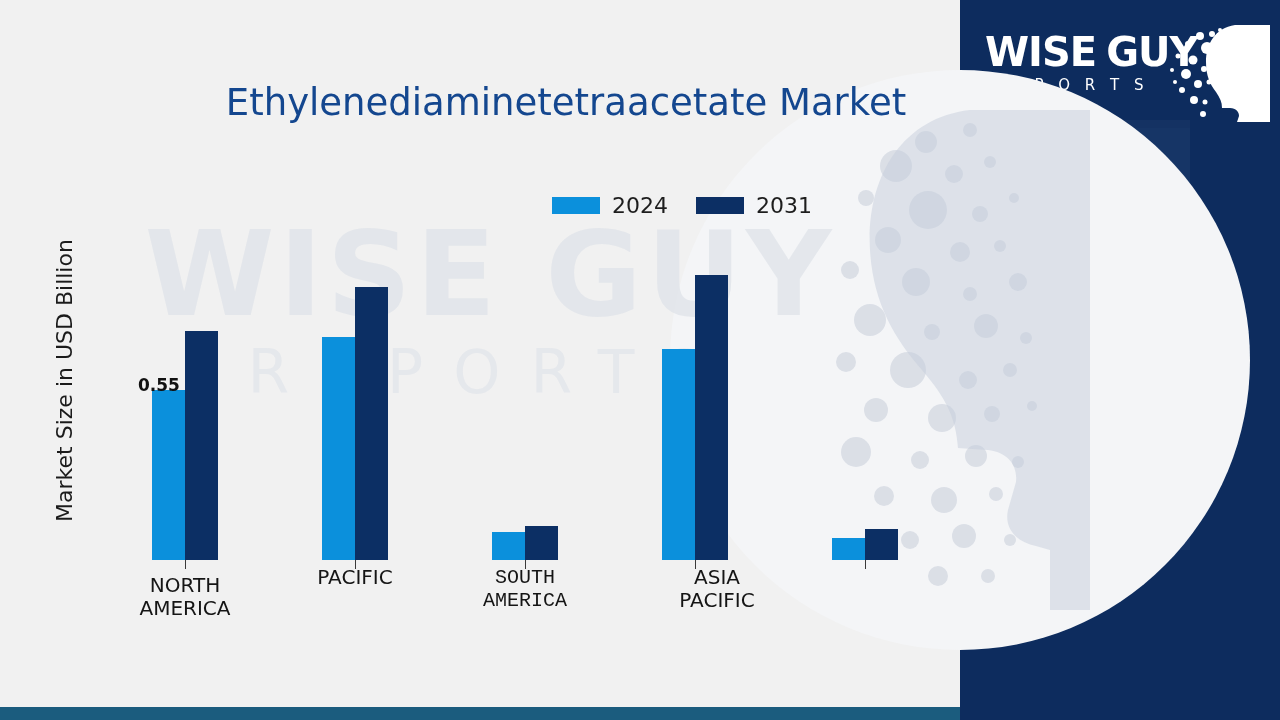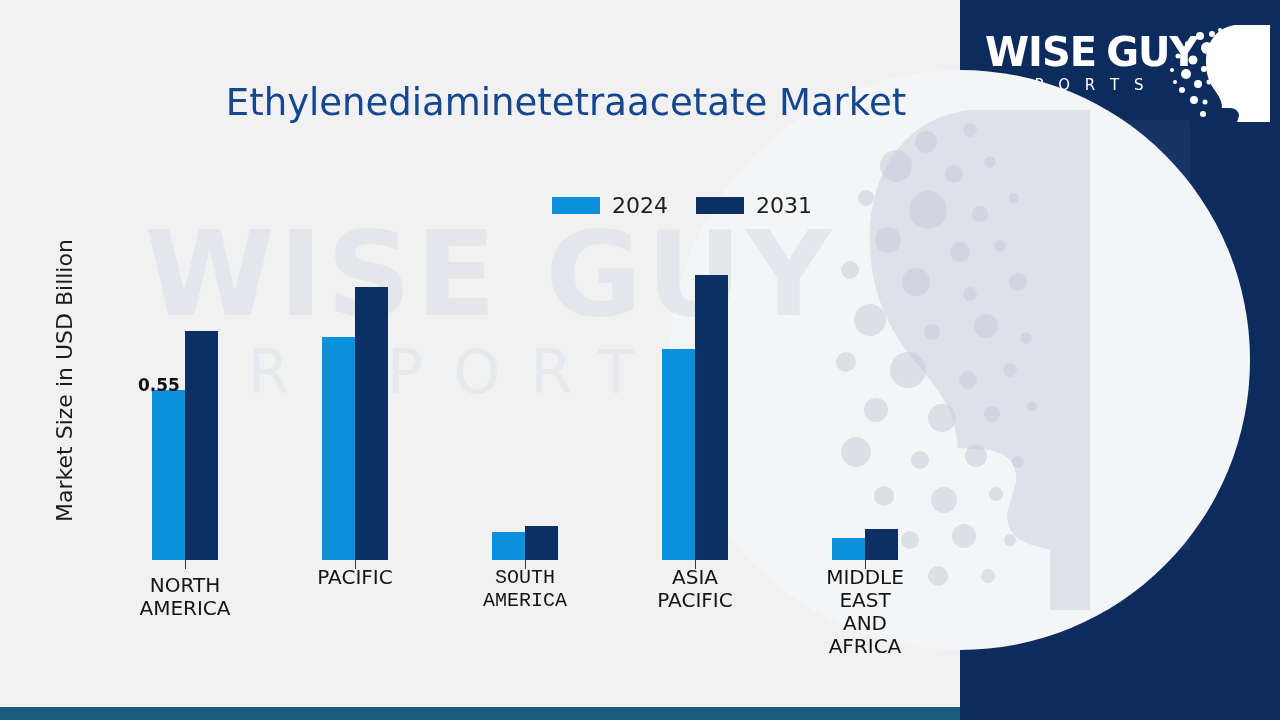--- a/index.html
+++ b/index.html
@@ -345,23 +345,22 @@
         <div class="bar b2024" title="SOUTH AMERICA 2024: 0.09" style="height: 27.9px; background: rgb(11, 144, 220);"></div>
         <div class="bar b2032" title="SOUTH AMERICA 2032: 0.11" style="height: 34.1px; background: rgb(12, 47, 100);"></div>
       </div>
       <div class="tick" style="left: 525px;"></div>
       <div class="cat-label" style="left: 445px; font-family: Liberation Mono, monospace;">SOUTH<br>AMERICA</div>
       <div class="bar-group" style="left: 662px;">
         <div class="bar b2024" title="ASIA PACIFIC 2024: 0.68" style="height: 210.8px; background: rgb(11, 144, 220);"></div>
         <div class="bar b2032" title="ASIA PACIFIC 2032: 0.92" style="height: 285.2px; background: rgb(12, 47, 100);"></div>
       </div>
       <div class="tick" style="left: 695px;"></div>
-      <div class="cat-label" style="left: 615px;">ASIA<br>PACIFIC</div>
+      <div class="cat-label" style="left: 637px;">ASIA<br>PACIFIC</div>
       <div class="bar-group" style="left: 832px;">
         <div class="bar b2024" title="MIDDLE EAST AND AFRICA 2024: 0.07" style="height: 21.7px; background: rgb(11, 144, 220);"></div>
         <div class="bar b2032" title="MIDDLE EAST AND AFRICA 2032: 0.1" style="height: 31px; background: rgb(12, 47, 100);"></div>
       </div>
       <div class="tick" style="left: 865px;"></div>
-      <div class="cat-label" style="left: 785px;">MIDDLE<br>EAST<br>AND<br>AFRICA</div>
       <div class="bar-value" style="left: 138px; top: 367.5px; margin-top: 7px;">0.55</div>
     </div>
 
 </div>
 
 </body></html>

